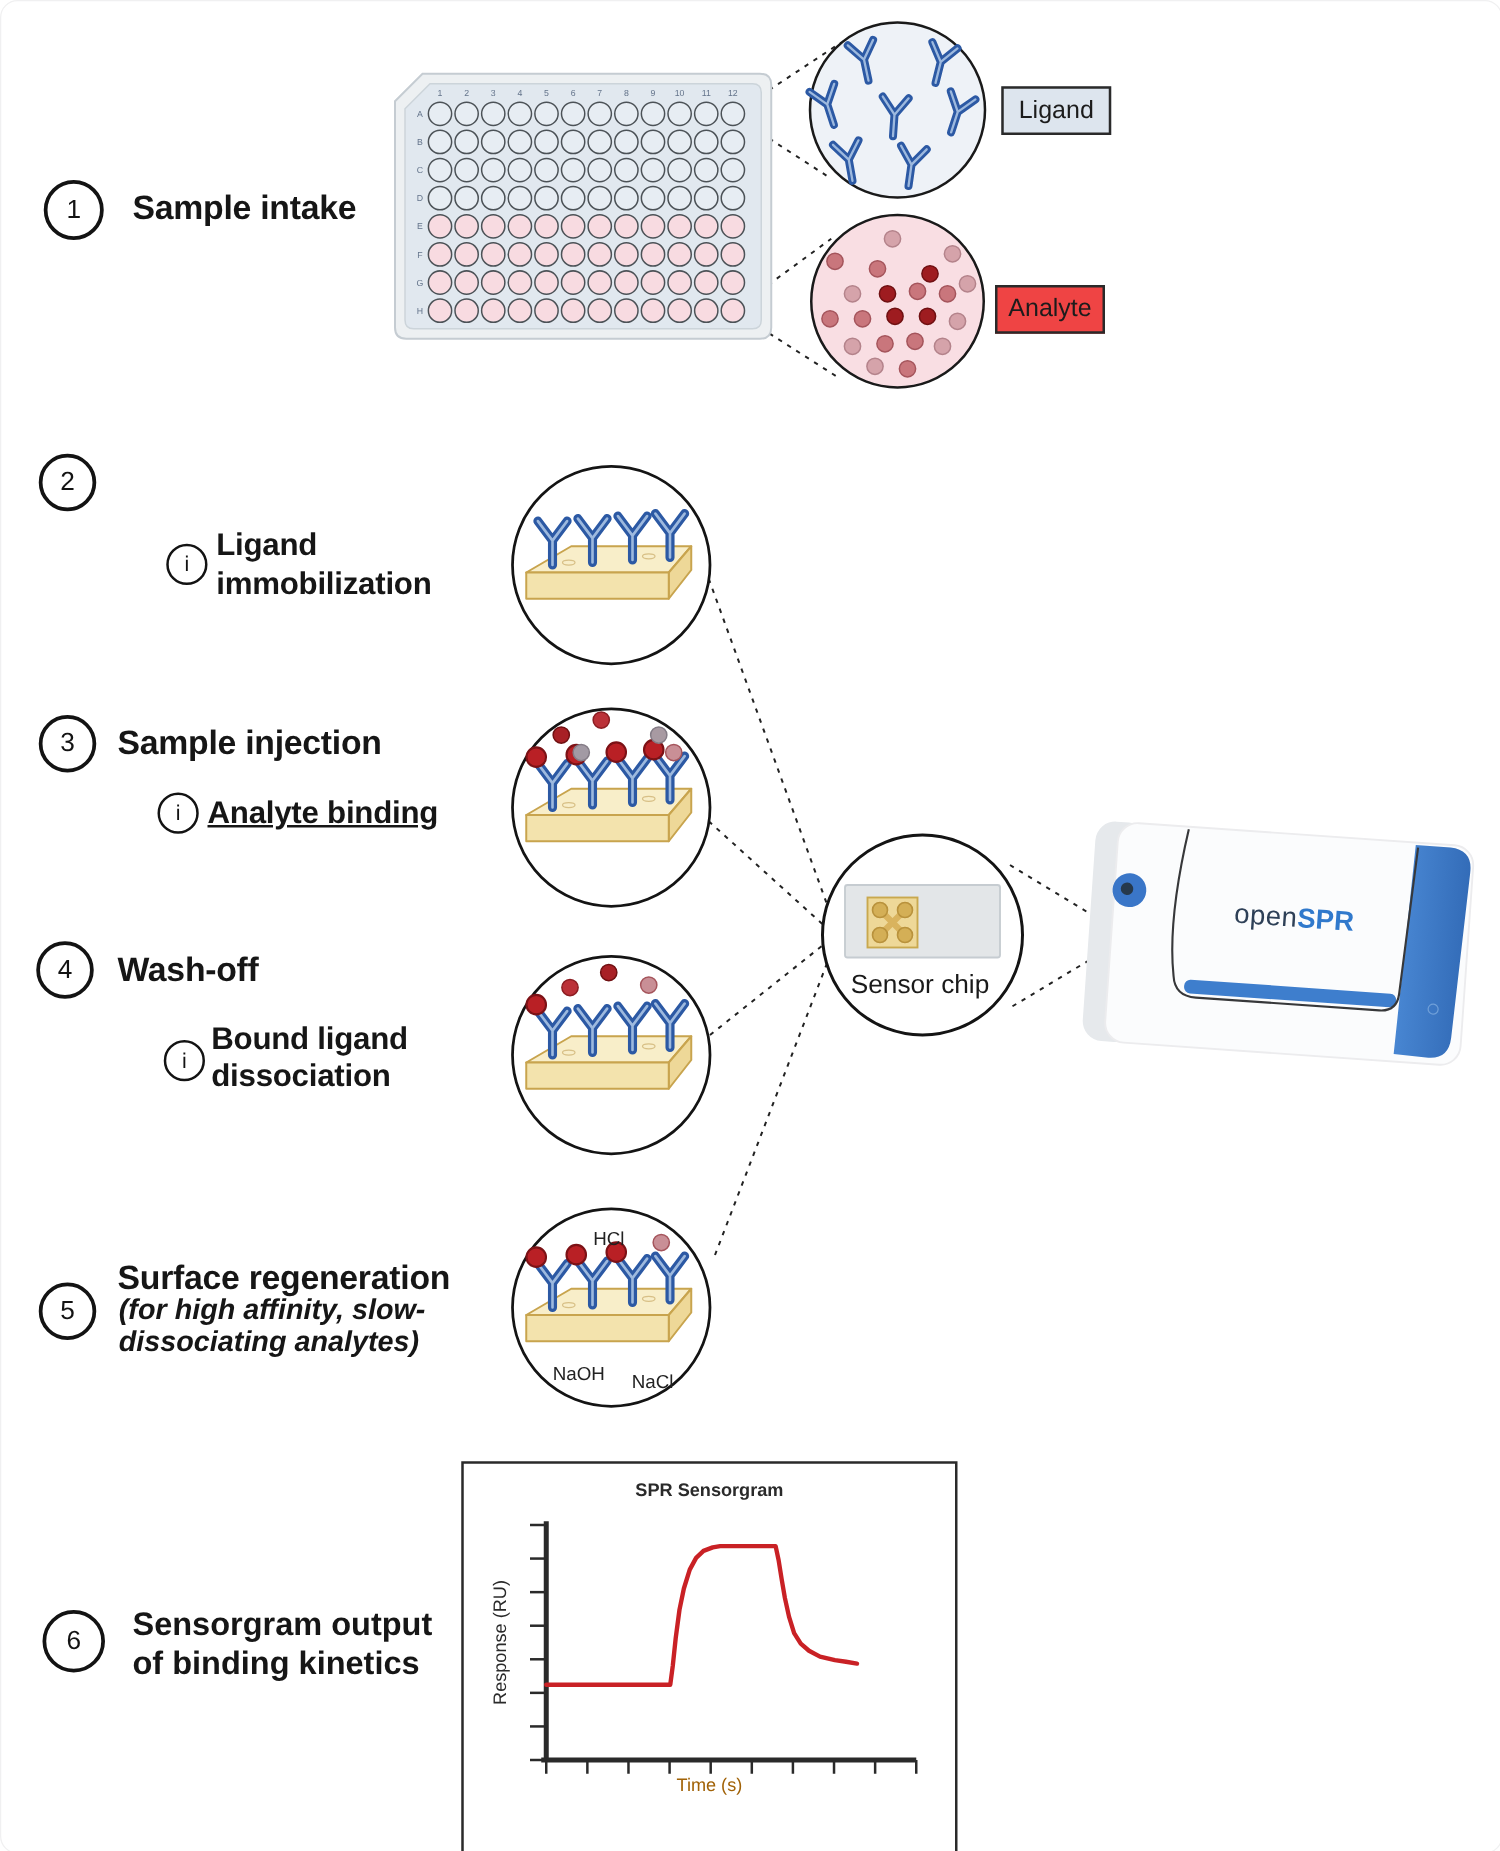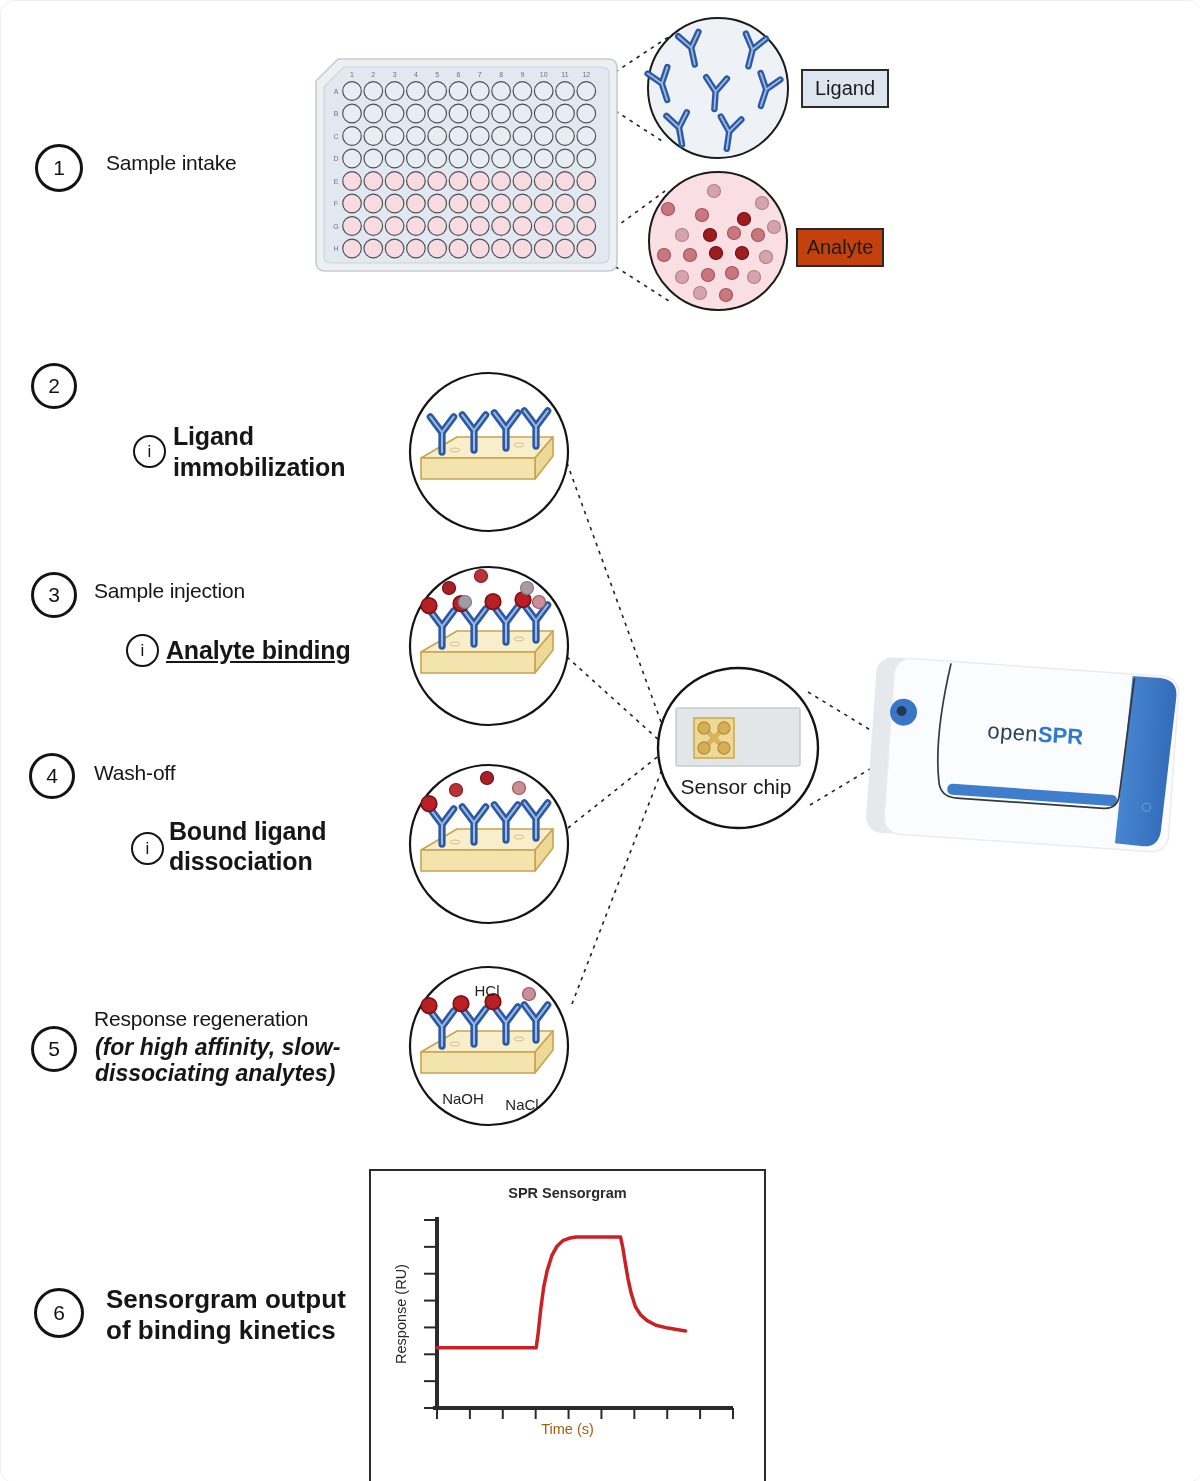--- a/index.html
+++ b/index.html
@@ -7,28 +7,28 @@
           border:1px solid #f0f0f1;border-radius:14px;overflow:hidden;
           font-family:"Liberation Sans",sans-serif;color:#161616;}
   .abs{position:absolute;}
   svg{display:block;}
   .numcircle{position:absolute;width:40px;height:40px;border:3px solid #131313;border-radius:50%;
              display:flex;align-items:center;justify-content:center;
              font-size:21px;font-weight:500;color:#131313;background:#fff;}
   .icircle{position:absolute;width:29px;height:29px;border:2.5px solid #131313;border-radius:50%;
            display:flex;align-items:center;justify-content:center;
            font-size:17px;font-weight:500;color:#131313;background:#fff;}
-  .title{position:absolute;font-weight:400;font-size:21px;letter-spacing:-0.2px;white-space:nowrap;text-align:right;}
+  .title{position:absolute;font-weight:700;font-size:27px;letter-spacing:-0.2px;white-space:nowrap;text-align:right;}
   .sub{position:absolute;font-weight:700;font-size:25px;letter-spacing:-0.2px;white-space:nowrap;}
   .italic-sub{position:absolute;font-weight:700;font-style:italic;font-size:23px;white-space:nowrap;}
   .t6{position:absolute;font-weight:700;font-size:26px;white-space:nowrap;}
   .label-box{position:absolute;width:84px;height:35px;border:2px solid #2a2a2a;
              display:flex;align-items:center;justify-content:center;font-size:20px;color:#1c1c1c;}
   .ligand-box{background:#dde5ee;}
-  .analyte-box{background:#c2410c;}
+  .analyte-box{background:#ef4444;}
   .chart-box{position:absolute;left:368px;top:1168px;width:397px;height:364px;
              border:2px solid #2a2a2a;background:#fff;box-sizing:border-box;}
   .chart-title{position:absolute;top:14px;left:0;width:100%;text-align:center;
                font-size:14.5px;font-weight:700;color:#2a2a2a;}
   .chart-xlabel{position:absolute;top:250px;left:0;width:100%;text-align:center;
                 font-size:14.5px;color:#a16207;}
   .chart-ylabel{position:absolute;left:-48px;top:133px;width:160px;height:20px;text-align:center;
                 font-size:14.5px;color:#2a2a2a;transform:rotate(-90deg);}
 </style>
 </head>
@@ -333,21 +333,21 @@
       <g transform="translate(47,-32) rotate(0) scale(1.3)">
         <path d="M0,20 L0,5 M0,5 L-9,-7 M0,5 L9,-7" fill="none" stroke="#2c59a4" stroke-width="5.6" stroke-linecap="round" stroke-linejoin="round"></path>
         <path d="M0,20 L0,5 M0,5 L-9,-7 M0,5 L9,-7" fill="none" stroke="#9db9de" stroke-width="1.6" stroke-linecap="round"></path>
       </g>
       <circle cx="-33" cy="-54" r="6.5" fill="#bb3138" stroke="#8c1d22" stroke-width="1.2"></circle>
       <circle cx="-2" cy="-66" r="6.5" fill="#a82025" stroke="#701012" stroke-width="1.2"></circle>
       <circle cx="30" cy="-56" r="6.5" fill="#c98f96" stroke="#a5555c" stroke-width="1.2"></circle>
     </svg>
 
   <div class="numcircle" style="left:30px;top:1025px;">5</div>
-  <div class="title" style="left:93px;top:1006px;">Response regeneration</div>
+  <div class="title" style="left:93px;top:1006px;">Surface regeneration</div>
   <div class="italic-sub" style="left:94px;top:1033px;">(for high affinity, slow-</div>
   <div class="italic-sub" style="left:94px;top:1059px;">dissociating analytes)</div>
   <svg class="abs" id="scene-regeneration" style="left:402px;top:959px" width="172" height="172" viewBox="-86 -86 172 172">
       <circle cx="0" cy="0" r="79" fill="#ffffff" stroke="#141414" stroke-width="2.2"></circle>
       <g>
         <polygon points="-68,6 -32,-15 64,-15 46,6" fill="#f8eec9" stroke="#c8a44e" stroke-width="1.6" stroke-linejoin="round"></polygon>
         <polygon points="46,6 64,-15 64,4 46,27" fill="#eed898" stroke="#c8a44e" stroke-width="1.6" stroke-linejoin="round"></polygon>
         <polygon points="-68,6 46,6 46,27 -68,27" fill="#f3e3ad" stroke="#c8a44e" stroke-width="1.6" stroke-linejoin="round"></polygon>
         <ellipse cx="-34" cy="-2" rx="5" ry="2" fill="none" stroke="#d8c087" stroke-width="1"></ellipse>
         <ellipse cx="30" cy="-7" rx="5" ry="2" fill="none" stroke="#d8c087" stroke-width="1"></ellipse>

